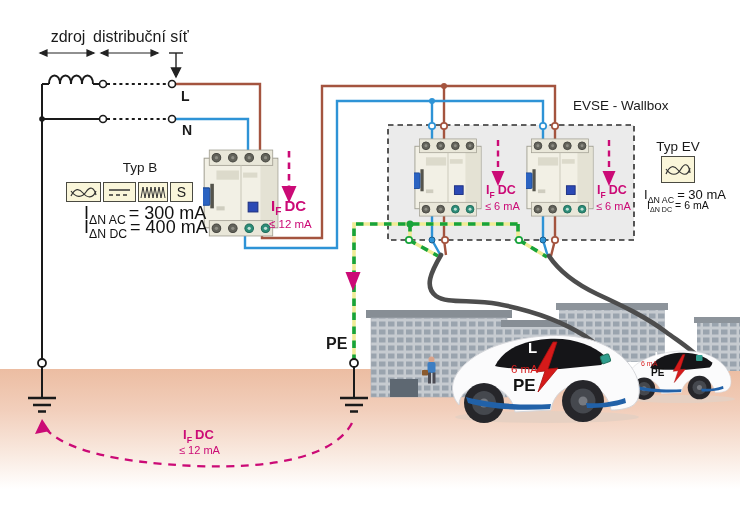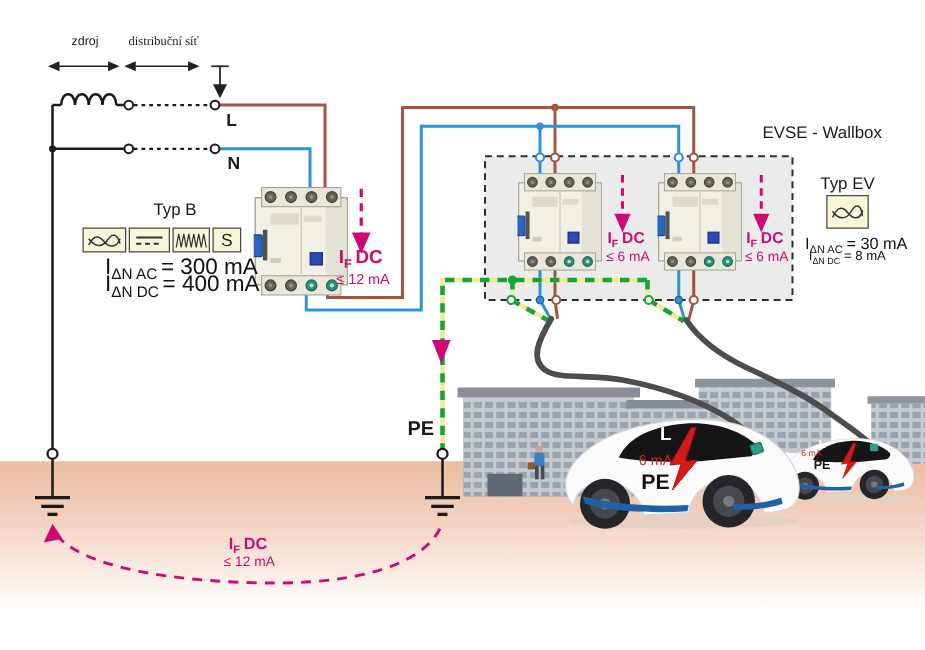--- a/index.html
+++ b/index.html
@@ -1,21 +1,21 @@
 <!DOCTYPE html>
 <html><head>
 <meta charset="utf-8">
 <style>
   html,body{margin:0;padding:0;background:#fff;}
   #stage{position:relative;width:740px;height:520px;background:#ffffff;overflow:hidden;
          font-family:"Liberation Sans",sans-serif;}
   #stage svg.diagram{position:absolute;left:0;top:0;}
   .lbl{position:absolute;white-space:nowrap;color:#1a1a1a;line-height:1.05;}
   .c{text-align:center;}
-  .small-cap{font-size:10px;}
+  .small-cap{font-size:16px;}
   .wire-tag{font-size:14px;font-weight:bold;}
   .title13{font-size:13.5px;}
   .rating{font-size:18px;color:#111;}
   .rating sub,.ifdc sub{font-size:0.68em;}
   .rating .rest{margin-left:3px;}
   .ifdc{color:#cb0a76;font-weight:bold;}
   .ifdc .rest{margin-left:3px;}
   .iflimit{color:#cb0a76;}
   .spec-row{position:absolute;display:flex;gap:2px;}
   .spec-box{height:20px;border:1.3px solid #4a4a42;background:#faf6da;
@@ -225,21 +225,21 @@
     <polygon points="498,186 491.5,171 504.5,171" fill="#cb0a76"></polygon>
   </g>
   <g>
     <path d="M609 140 V171" stroke="#cb0a76" stroke-width="2.4" stroke-dasharray="6 4.5" fill="none"></path>
     <polygon points="609,186 602.5,171 615.5,171" fill="#cb0a76"></polygon>
   </g>
   <polygon points="353,291 345.5,272 360.5,272" fill="#cb0a76"></polygon>
 </svg>
 
 <div class="lbl small-cap c" style="left:40px;top:29px;width:56px;">zdroj</div>
-<div class="lbl small-cap c" style="left:93px;top:29px;width:76px;font-family:Liberation Serif, serif;">distribuční síť</div>
+<div class="lbl small-cap c" style="left:93px;top:29px;width:76px;">distribuční síť</div>
 
 <div class="lbl wire-tag" style="left:181px;top:89px;">L</div>
 <div class="lbl wire-tag" style="left:182px;top:123px;">N</div>
 
 <div class="lbl title13 c" style="left:105px;top:161px;width:70px;">Typ B</div>
 
 <div class="spec-row" style="left:66px;top:182px;">
   <div class="spec-box" style="width:35px;">
     <svg width="29" height="15" viewBox="0 0 29 15">
           <path d="M2 11 C6 3 10 3 14 8 S24 14 27 6" fill="none" stroke="#333" stroke-width="1.2"></path>
@@ -267,21 +267,21 @@
 </div>
 <div class="lbl rating" style="left:84px;top:218px;">
   <span>I</span><sub>ΔN DC</sub><span class="rest">= 400 mA</span>
 </div>
 
 <div class="lbl ifdc" style="left:271px;top:198px;font-size:15px;">
   <span>I</span><sub>F</sub><span class="rest">DC</span>
 </div>
 <div class="lbl iflimit" style="left:269px;top:218px;font-size:11.5px;">≤ 12 mA</div>
 
-<div class="lbl title13" style="left:573px;top:99px;margin-left:37px;">EVSE - Wallbox</div>
+<div class="lbl title13" style="left:573px;top:99px;">EVSE - Wallbox</div>
 
 <div class="lbl ifdc" style="left:486px;top:184px;font-size:12.5px;">
   <span>I</span><sub>F</sub><span class="rest">DC</span>
 </div>
 <div class="lbl iflimit" style="left:485px;top:201px;font-size:11px;">≤ 6 mA</div>
 <div class="lbl ifdc" style="left:597px;top:184px;font-size:12.5px;">
   <span>I</span><sub>F</sub><span class="rest">DC</span>
 </div>
 <div class="lbl iflimit" style="left:596px;top:201px;font-size:11px;">≤ 6 mA</div>
 
@@ -289,21 +289,21 @@
 <div class="ev-box" style="left:661px;top:156px;">
   <svg width="28" height="18" viewBox="0 0 28 18">
         <path d="M2 13 C6 4 10 4 14 9 S24 16 26 7" fill="none" stroke="#333" stroke-width="1.2"></path>
         <path d="M2 8 C7 15 13 15 17 8 S25 3 26 12" fill="none" stroke="#333" stroke-width="1.2"></path>
       </svg>
 </div>
 <div class="lbl rating" style="left:644px;top:188px;font-size:13px;">
   <span>I</span><sub>ΔN AC</sub><span class="rest">= 30 mA</span>
 </div>
 <div class="lbl rating" style="left:647px;top:200px;font-size:10.5px;">
-  <span>I</span><sub>ΔN DC</sub><span class="rest">= 8 mA</span>
+  <span>I</span><sub>ΔN DC</sub><span class="rest">= 6 mA</span>
 </div>
 
 <div class="lbl" style="left:326px;top:336px;font-size:16px;font-weight:bold;">PE</div>
 
 <div class="lbl car-lbl-white" style="left:528px;top:340px;font-size:15px;">L</div>
 <div class="lbl car-lbl-red" style="left:511px;top:363px;font-size:11.5px;">6 mA</div>
 <div class="lbl car-lbl-pe" style="left:513px;top:377px;font-size:17px;">PE</div>
 <div class="lbl car-lbl-white" style="left:655px;top:351px;font-size:9px;">L</div>
 <div class="lbl car-lbl-red" style="left:641px;top:360px;font-size:7px;">6 mA</div>
 <div class="lbl car-lbl-pe" style="left:651px;top:368px;font-size:10px;">PE</div>

